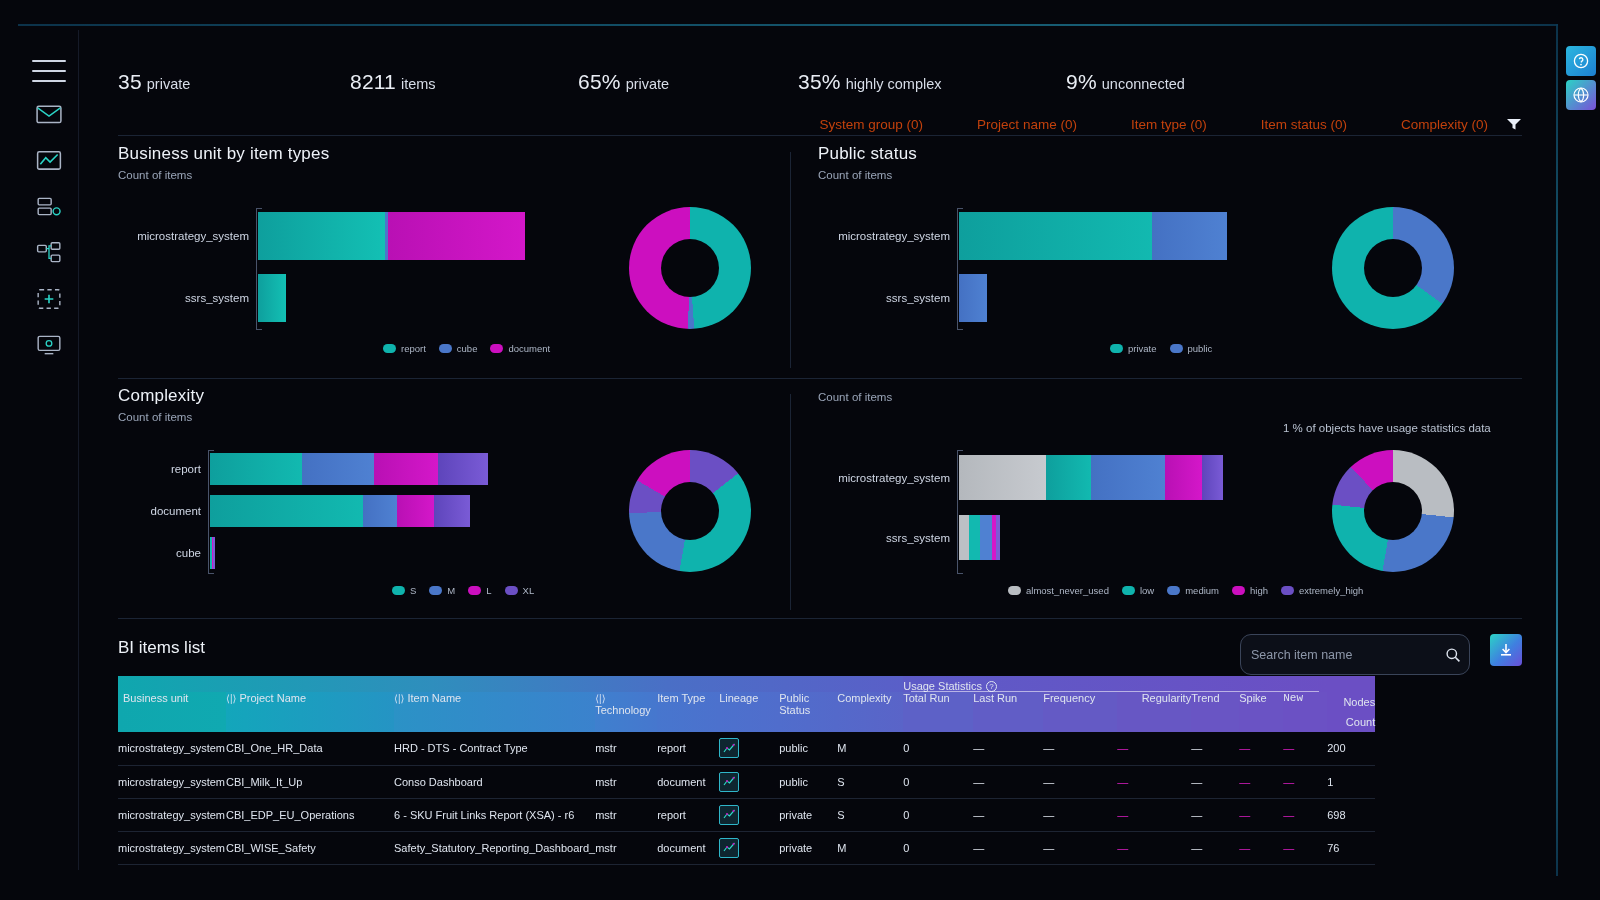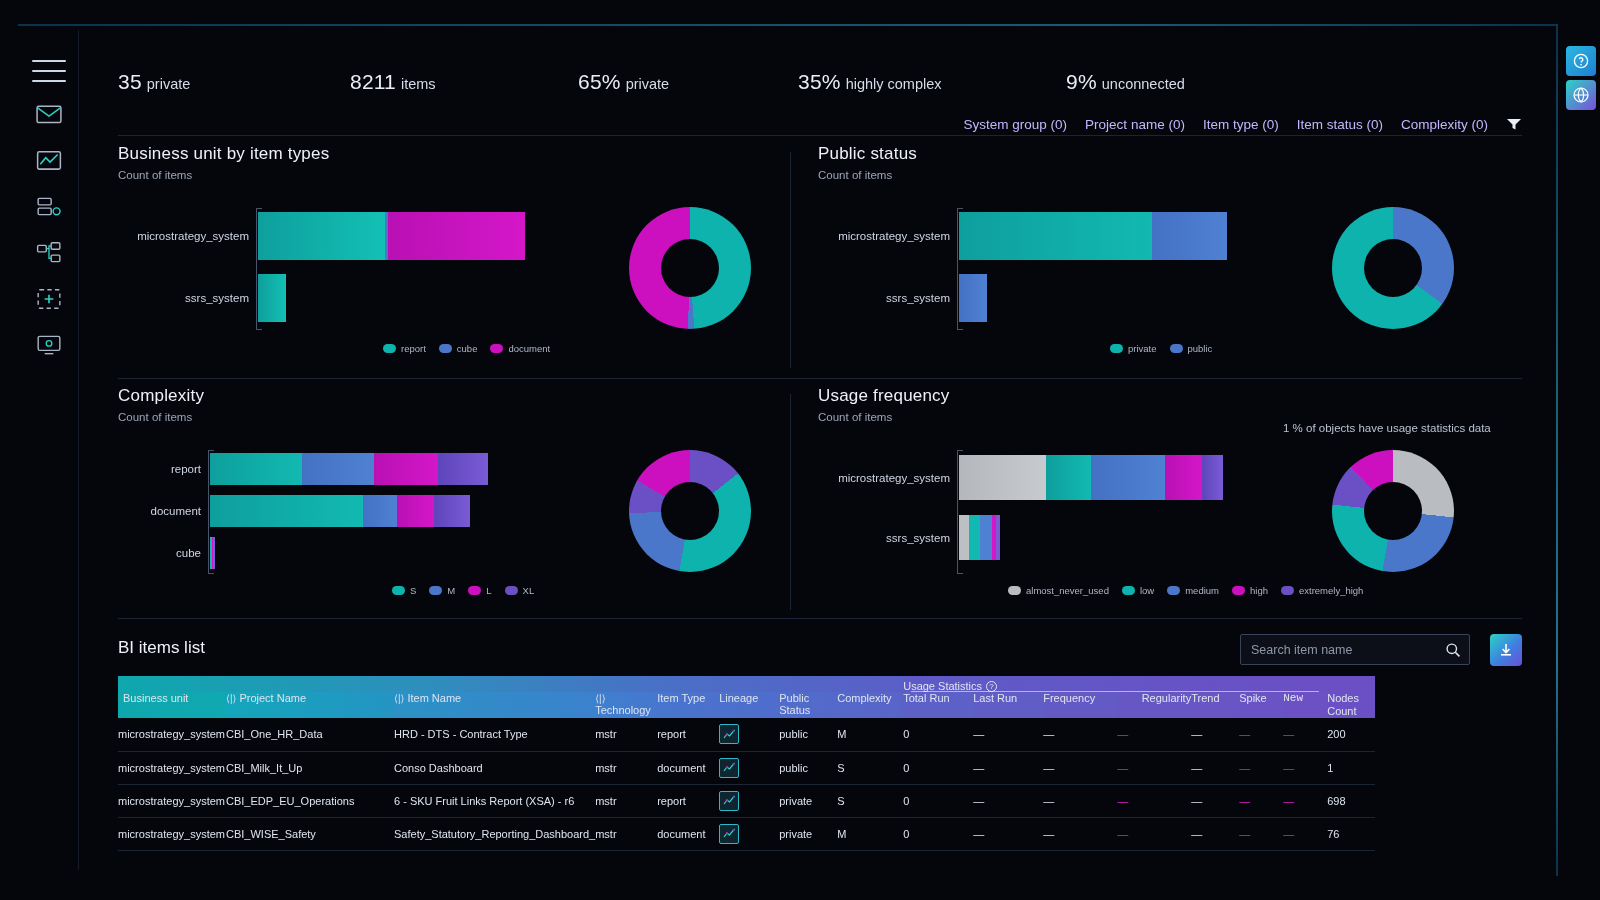--- a/index.html
+++ b/index.html
@@ -62,21 +62,21 @@
   .kpi:nth-child(4){ width: 268px; }
   .kpi:nth-child(5){ flex: 1; }
   .kpi:nth-child(6){ text-align: right; }
 
   
   .filterbar {
     position: absolute; right: 78px; top: 112px; height: 24px;
     display: flex; align-items: center; gap: 18px;
   }
   .filter-item {
-    font-size: 13.5px; color: #c4b5fd; cursor: pointer; white-space: nowrap;
+    font-size: 13.5px; color: #c2410c; cursor: pointer; white-space: nowrap; margin-left: 36px;
   }
   .funnel { width: 16px; height: 14px; cursor: pointer; }
   .filterbar-rule {
     position: absolute; left: 118px; right: 78px; top: 135px; height: 1px;
     background: #1b2435;
   }
 
   
   .panel { position: absolute; }
   .panel h2 {
@@ -124,22 +124,22 @@
     position: absolute; font-size: 11.5px; color: #b9c2d1; white-space: nowrap;
   }
 
   
   .list-title {
     position: absolute; left: 118px; top: 638px;
     font-size: 17px; color: #eef2f8; font-weight: 400;
   }
   .search-wrap {
     position: absolute; right: 130px; top: 634px;
-    width: 230px; height: 31px;
-    border: 1px solid #3a4459; border-radius: 2px;
+    width: 230px; height: 41px;
+    border: 1px solid #3a4459; border-radius: 11px;
     background: #0c0f18; display: flex; align-items: center; padding: 0 8px;
   }
   .search-wrap input {
     flex: 1; background: transparent; border: 0; outline: none;
     color: #dfe5ef; font-size: 12.5px; font-family: "Liberation Sans", sans-serif;
   }
   .search-wrap input::placeholder { color: #8d97a9; }
   .dl-btn {
     position: absolute; right: 78px; top: 634px; width: 32px; height: 32px;
     border-radius: 4px; cursor: pointer;
@@ -406,21 +406,20 @@
         <span class="sw" style="background:#6b4fc4"></span>
         <span class="tx">XL</span>
       </div>
   </div>
   <div class="donut" style="left:629px; top:450px; width:122px; height:122px;
        background:conic-gradient(#6b4fc4 0deg 52deg, #0fb3ad 52deg 190deg, #4a77c9 190deg 268deg, #6b4fc4 268deg 300deg, #cc0fbf 300deg 360deg);">
     <div class="hole" style="width:58px; height:58px;"></div>
   </div>
 
   <div class="panel" style="left:818px; top:386px; width:660px;">
-    <h2>Usage frequency</h2>
     <div class="sub">Count of items</div>
   </div>
   <div class="note" style="left:1283px; top:422px;">1 % of objects have usage statistics data</div>
   <div class="chart-area" style="left:959px; top:450px; width:280px; height:124px;">
     <div class="axis-bracket" style="left:-2px; top:0; height:124px;"></div>
     <div class="bar-row" style="left:0; top:5px; width:100%; height:45px;">
       <div class="bar-label">microstrategy_system</div>
       <div class="bar-track" style="width:264px;">
         <div class="seg" style="width:33%; background:linear-gradient(90deg,#b4b8bd,#c7cacf);"></div>
         <div class="seg" style="width:17%; background:linear-gradient(90deg,#0e9f9d,#12b9b0);"></div>
@@ -524,21 +523,21 @@
         <th class="th-main hdr-cell" style="background:linear-gradient(90deg,#4c71cd,#506dcc);"><span>Lineage</span></th>
         <th class="th-main hdr-cell" style="background:linear-gradient(90deg,#506dcc,#5469ca); line-height:12px;"><span>Public Status</span></th>
         <th class="th-main hdr-cell" style="background:linear-gradient(90deg,#5469ca,#5a64c8);"><span>Complexity</span></th>
         <th class="th-main hdr-cell c-center" style="background:#5d61c7;"><span>Total Run</span></th>
         <th class="th-main hdr-cell c-center" style="background:#615dc6;"><span>Last Run</span></th>
         <th class="th-main hdr-cell c-center" style="background:#645ac5;"><span>Frequency</span></th>
         <th class="th-main hdr-cell c-center" style="background:#6757c4;text-align:right;"><span>Regularity</span></th>
         <th class="th-main hdr-cell c-center" style="background:#6955c4;"><span>Trend</span></th>
         <th class="th-main hdr-cell c-center" style="background:#6a53c4;"><span>Spike</span></th>
         <th class="th-main hdr-cell c-center" style="background:#6b51c4;font-family:Liberation Mono, monospace;"><span>New</span></th>
-        <th class="th-main hdr-cell c-center" style="background:#6b4fc4; line-height:13px;"><span>Nodes Count</span></th>
+        <th class="th-main hdr-cell c-center" style="background:#6b4fc4; line-height:20px;text-align:right;"><span>Nodes Count</span></th>
       </tr>
     </thead>
     <tbody>
       <tr>
         <td>microstrategy_system</td>
         <td>CBI_One_HR_Data</td>
         <td>HRD - DTS - Contract Type</td>
         <td>mstr</td>
         <td>report</td>
         <td><span class="lineage-ic">

